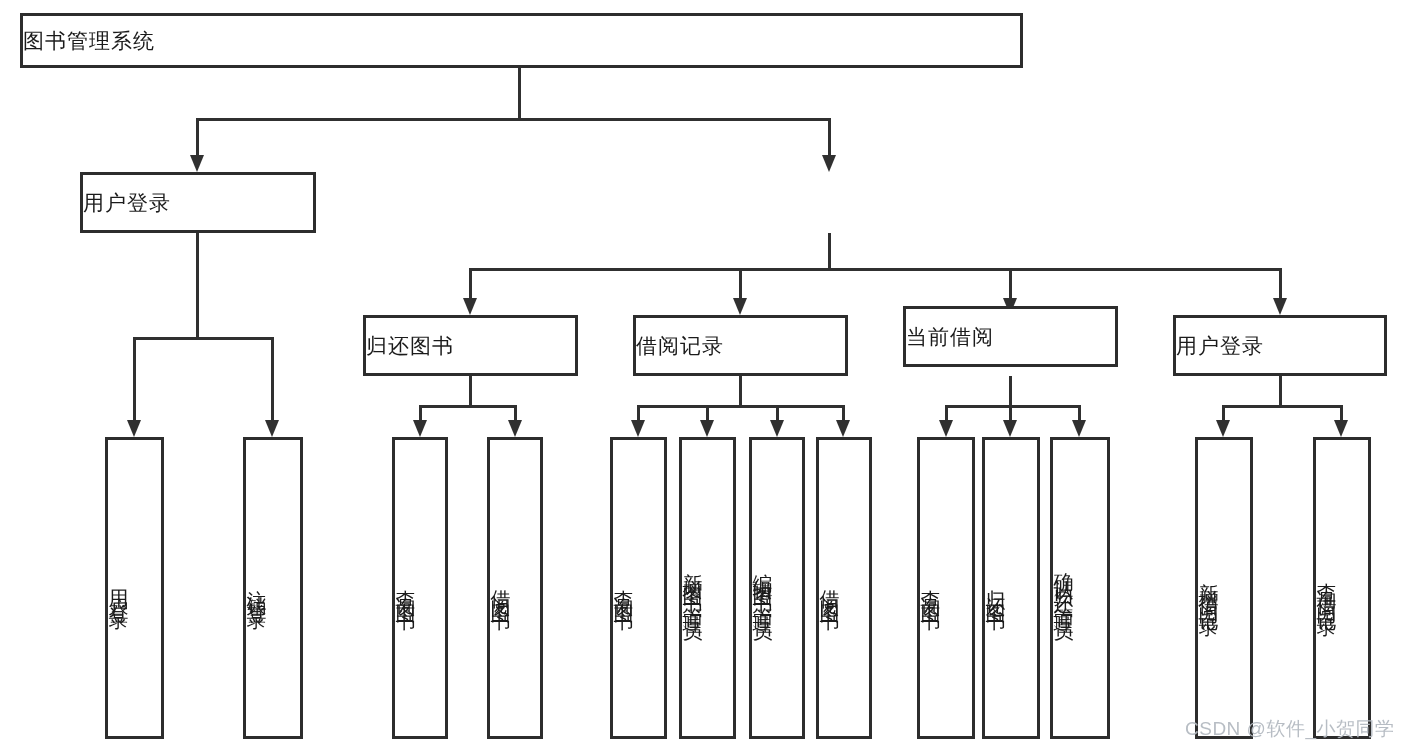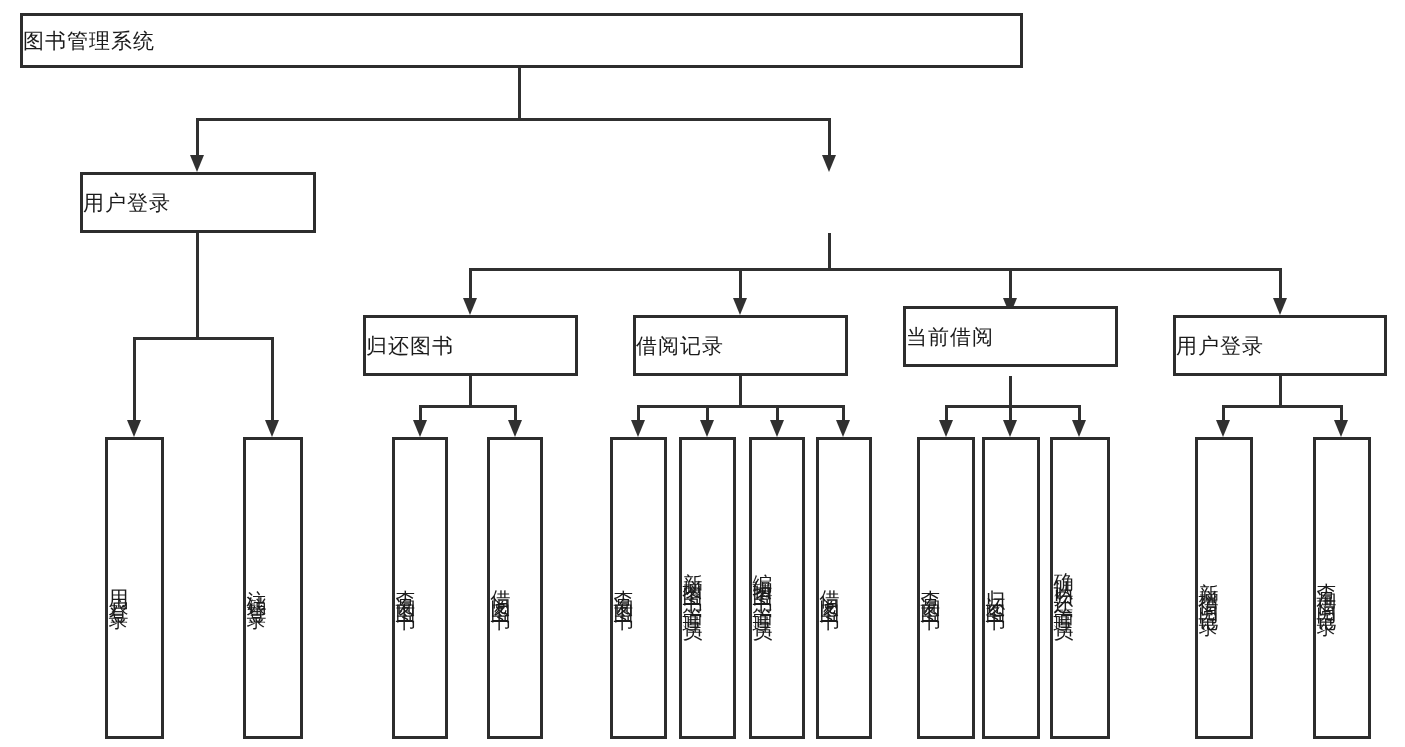--- a/index.html
+++ b/index.html
@@ -150,14 +150,15 @@
     <span class="vtext">确认归还（管理员）</span>
   </div>
 
   <div class="node" style="left:1195px;top:437px;width:58px;height:302px">
     <span class="vtext">新增借阅记录</span>
   </div>
   <div class="node" style="left:1313px;top:437px;width:58px;height:302px">
     <span class="vtext">查询借阅记录</span>
   </div>
 
+  <div id="watermark">CSDN @软件_小贺同学</div>
 
 </div>
 
 </body></html>

